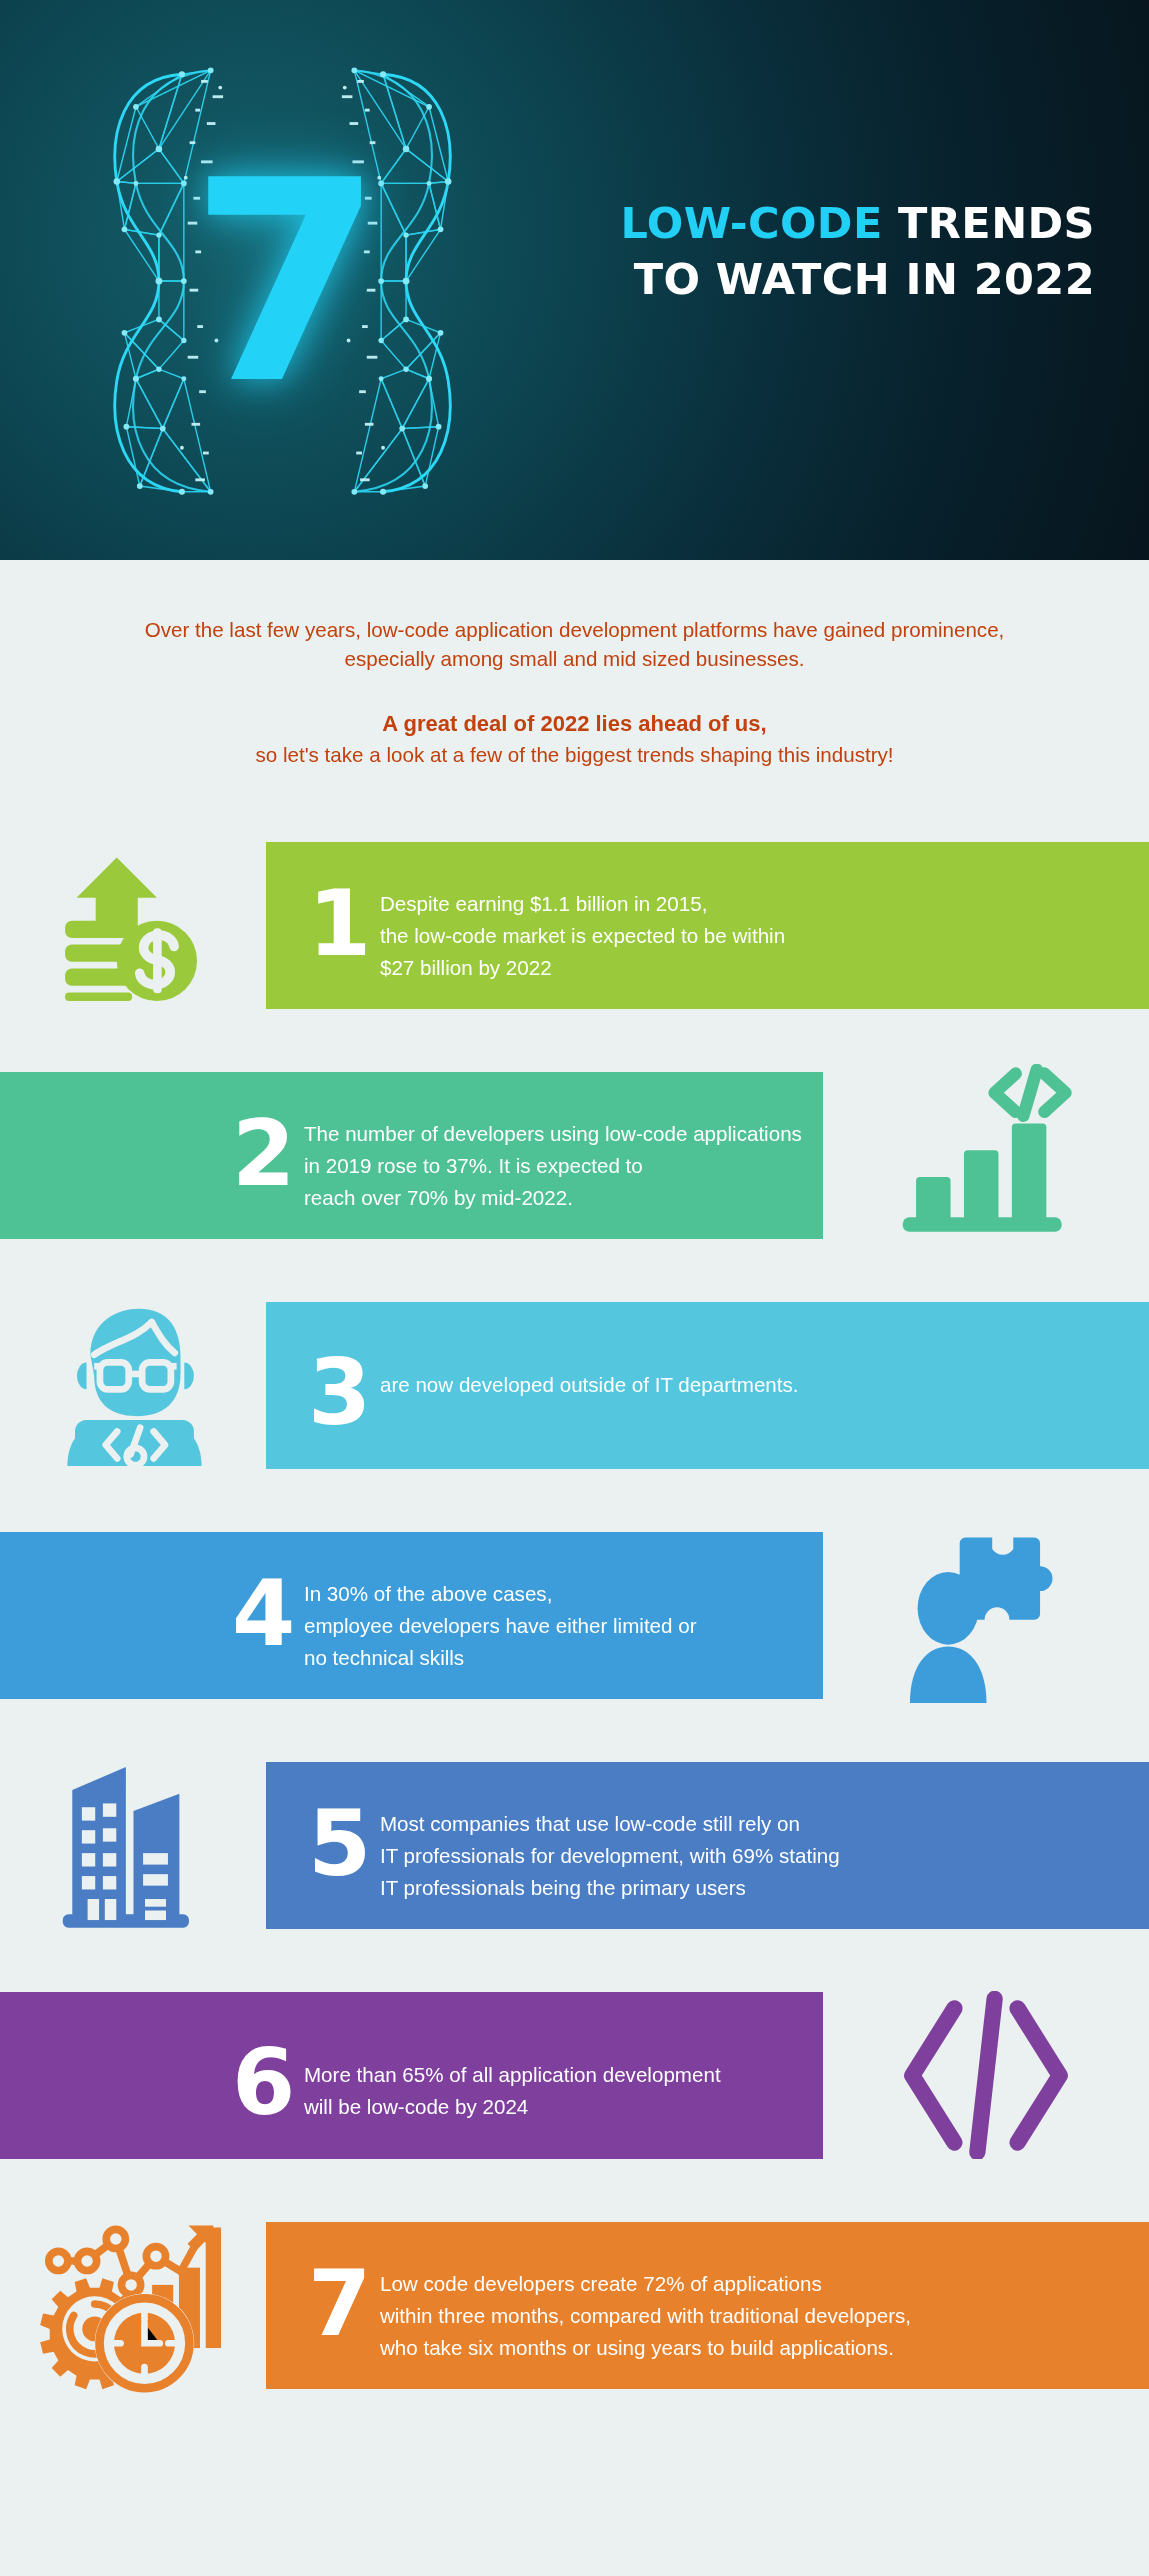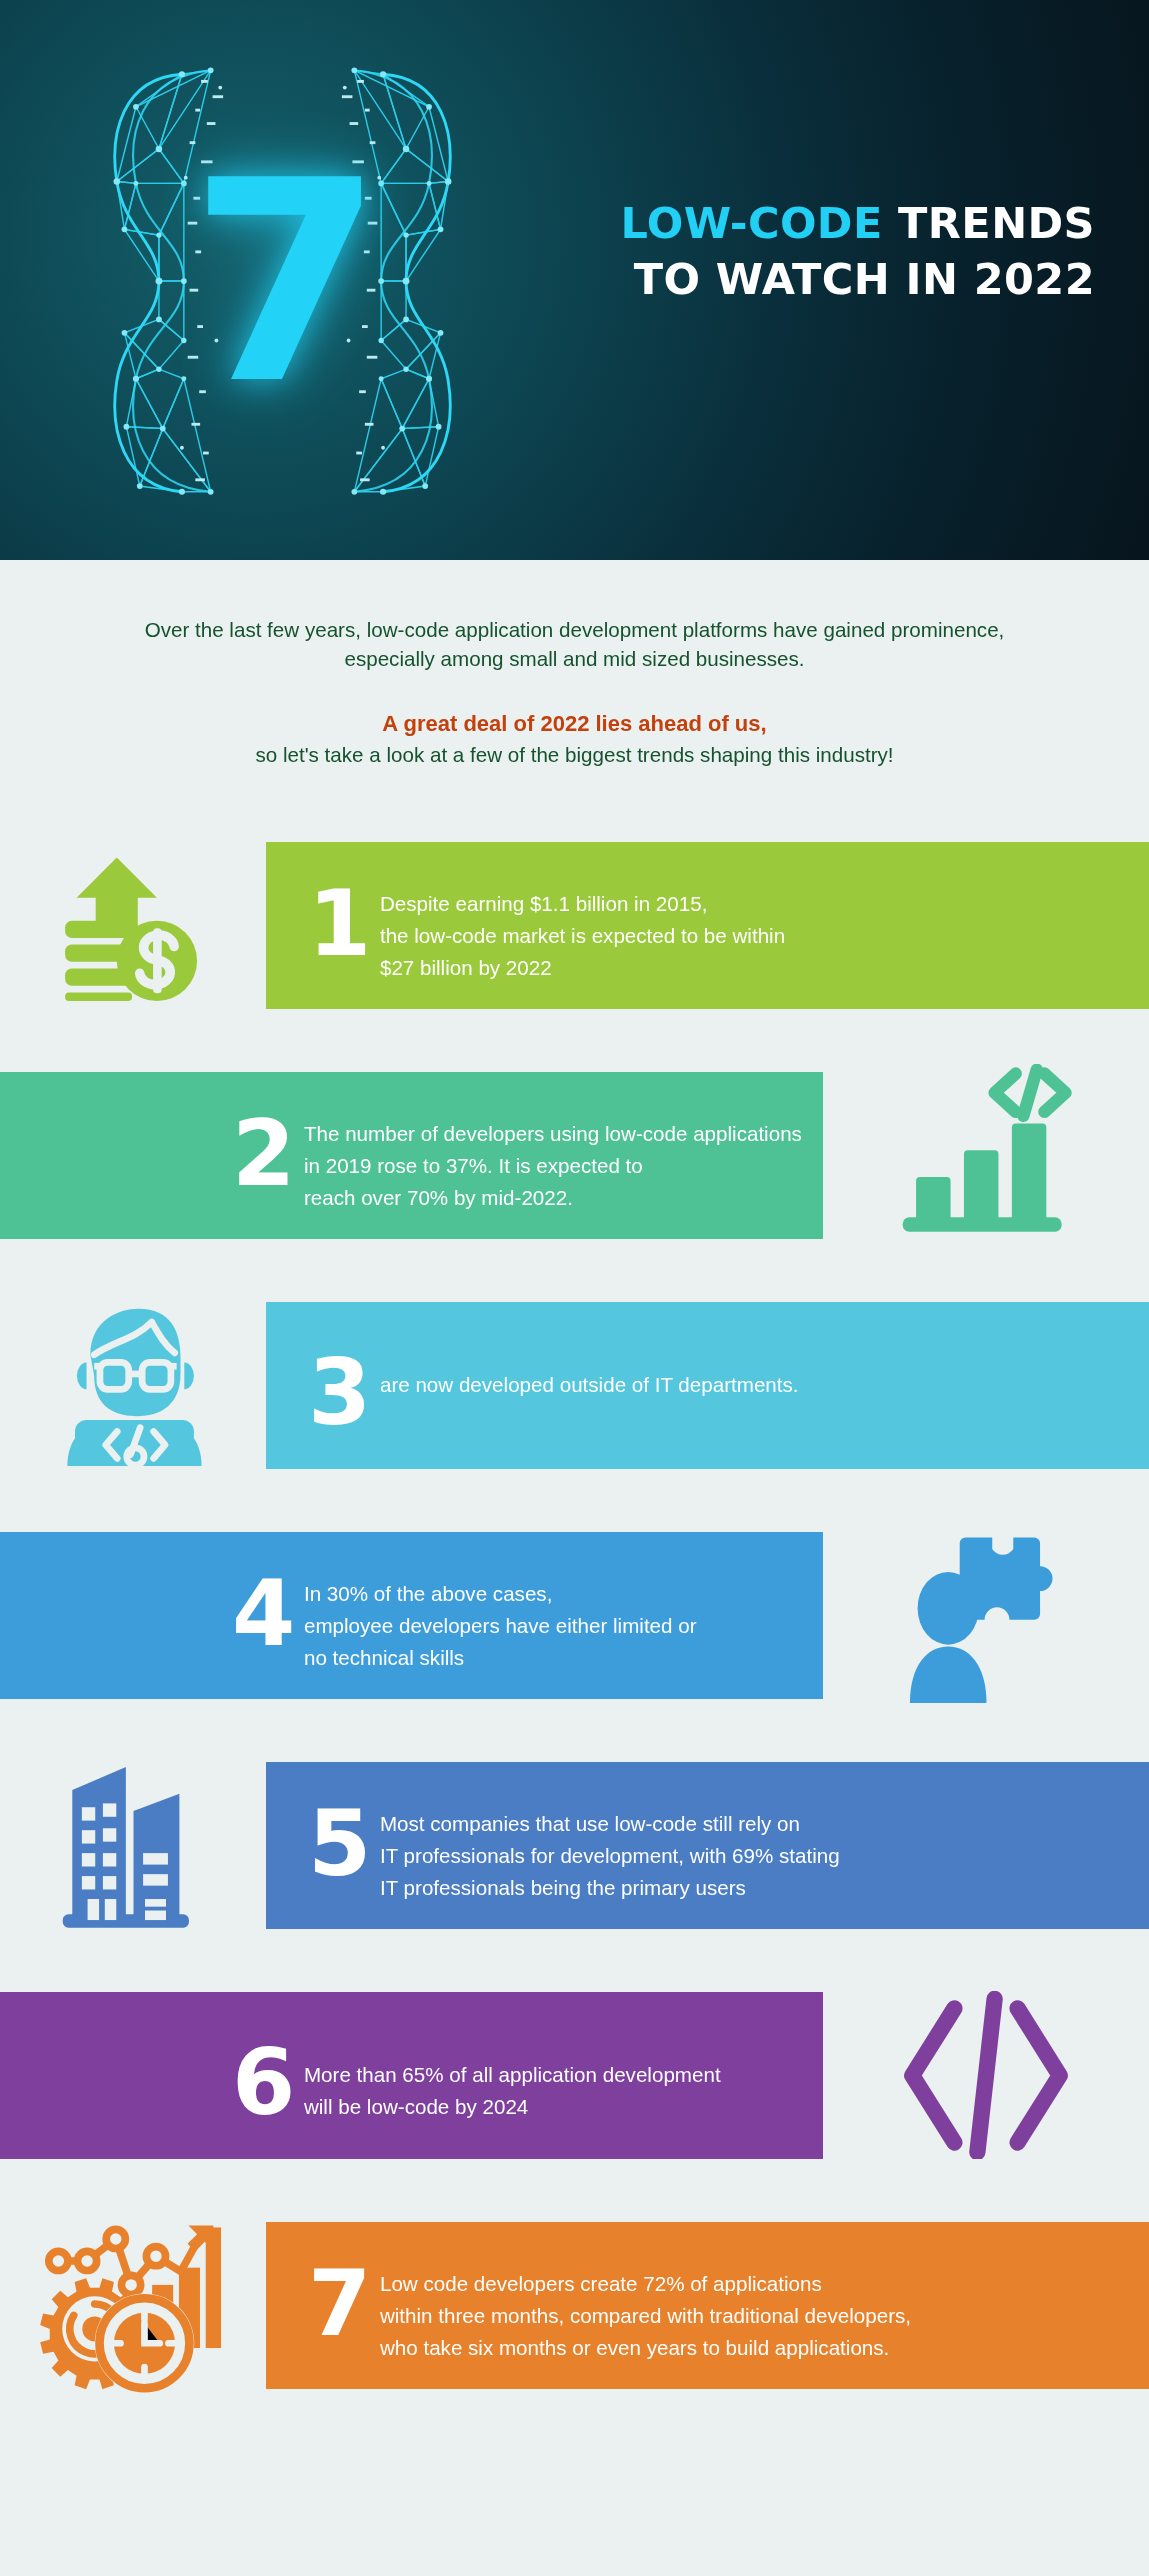--- a/index.html
+++ b/index.html
@@ -40,21 +40,21 @@
   .title-line {
     font-family:"DejaVu Sans", sans-serif;
     font-size:43px; font-weight:700; color:#ffffff;
     letter-spacing:0.4px; line-height:1.30;
     text-transform:uppercase;
   }
   .title-accent { color:#22CFF5; }
 
   
   .intro { width:1149px; padding:55px 144px 0 144px; text-align:center; }
-  .intro p { color:#14532d; font-size:20.6px; line-height:1.42; }
+  .intro p { color:#c2410c; font-size:20.6px; line-height:1.42; }
   .intro .lead { font-size:20.6px; }
   .intro .gap { height:34px; }
   .intro .hl {
     color:#c2410c; font-weight:700; font-size:22px; line-height:1.5;
   }
 
   
   .rows { margin-top:40px; }
   .row { position:relative; width:1149px; height:230px; }
 
@@ -413,20 +413,20 @@
           <path d="M112 112 v21 h16"></path>
         </g>
       </svg>
     </div>
     <div class="bar right-out" style="background: rgb(232, 129, 43);">
       <div class="bar-content">
         <div class="num">7</div>
         <div class="lines">
           <div class="ln">Low code developers create 72% of applications</div>
           <div class="ln">within three months, compared with traditional developers,</div>
-          <div class="ln"> who take six months or even years to build applications.</div>
+          <div class="ln"> who take six months or using years to build applications.</div>
         </div>
       </div>
     </div>
   </div>
 
 </div>
 
 
 </body></html>

